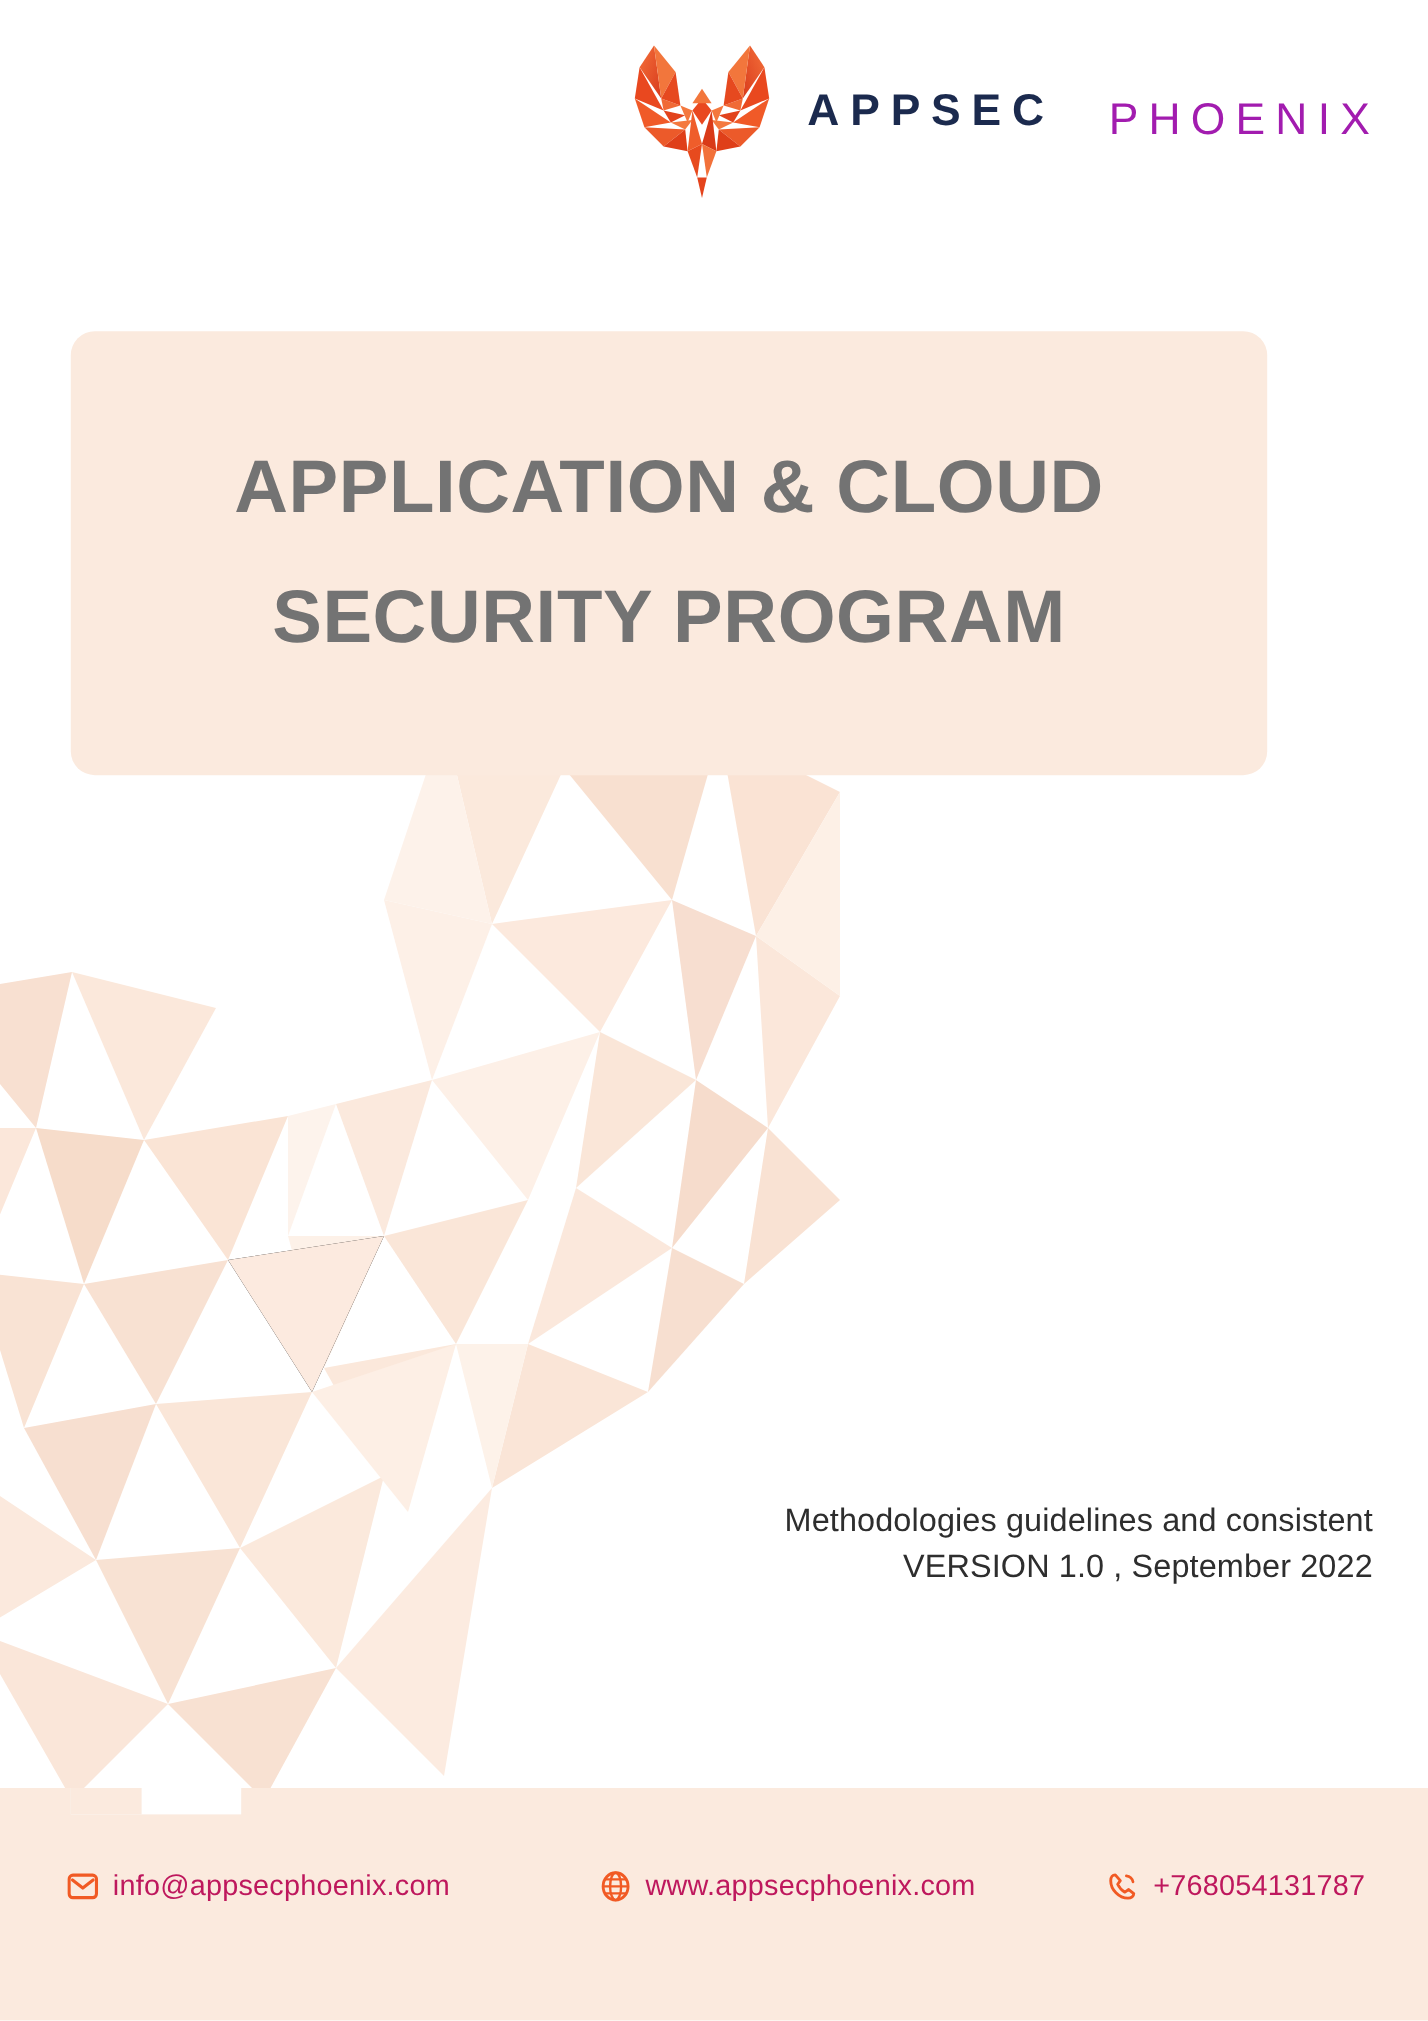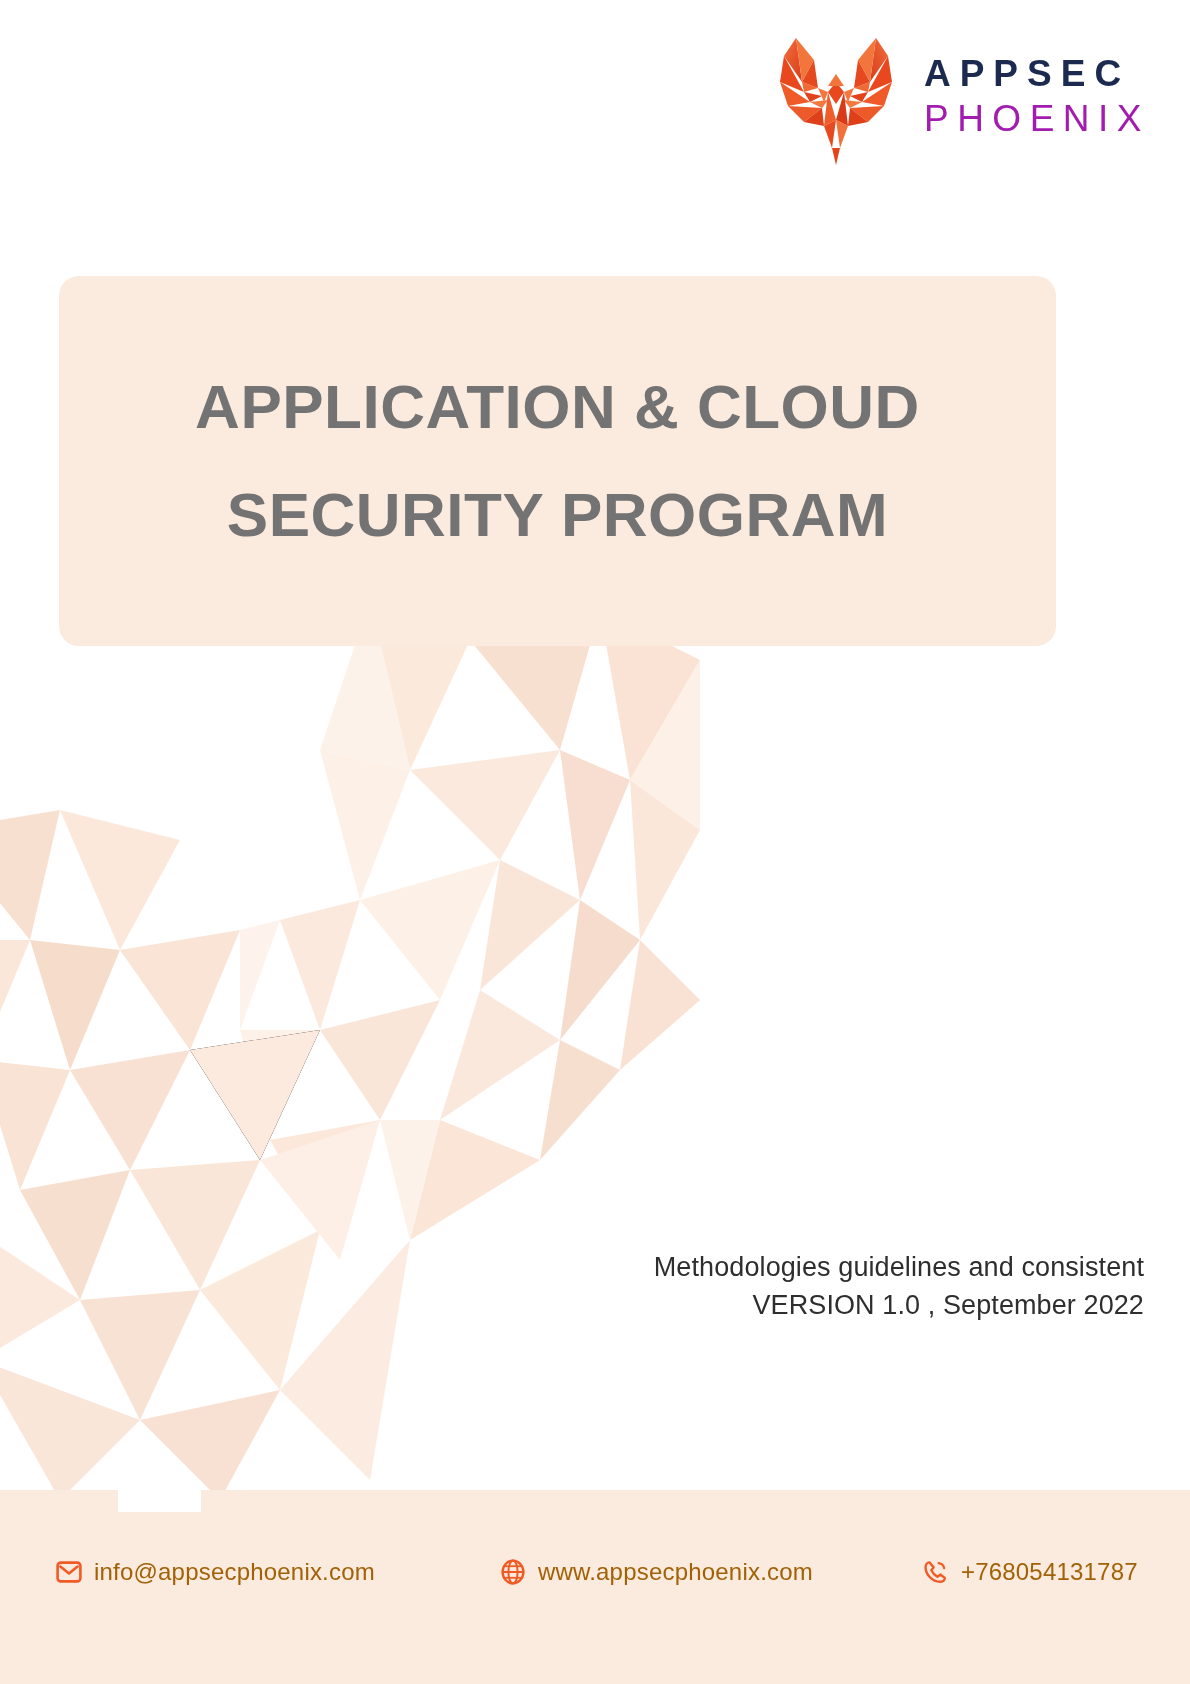--- a/index.html
+++ b/index.html
@@ -47,24 +47,24 @@
     z-index: 4;
   }
   .logo-mark {
     width: 140px;
     height: 135px;
     flex: 0 0 auto;
   }
   .logo-mark svg { display: block; width: 100%; height: 100%; }
   .logo-words {
     display: flex;
-    flex-direction: column;
     justify-content: space-between;
     line-height: 1;
     padding-bottom: 4px;
+    gap: 45px;
   }
   .logo-appsec {
     font-size: 37px;
     font-weight: bold;
     letter-spacing: 9px;
     color: #1b2a4e;
     white-space: nowrap;
   }
   .logo-phoenix {
     font-size: 37px;
@@ -166,21 +166,21 @@
   .contact-item.phone { margin-left: 110px; }
   .contact-icon {
     width: 26px;
     height: 26px;
     flex: 0 0 auto;
     display: block;
   }
   .contact-icon svg { display: block; width: 100%; height: 100%; }
   .contact-text {
     font-size: 24px;
-    color: #a16207;
+    color: #be185d;
     letter-spacing: 0.2px;
   }
 </style>
 </head>
 <body>
 
 <div class="page">
 
   <div class="watermark">
     <svg viewBox="0 0 760 900" xmlns="http://www.w3.org/2000/svg">

